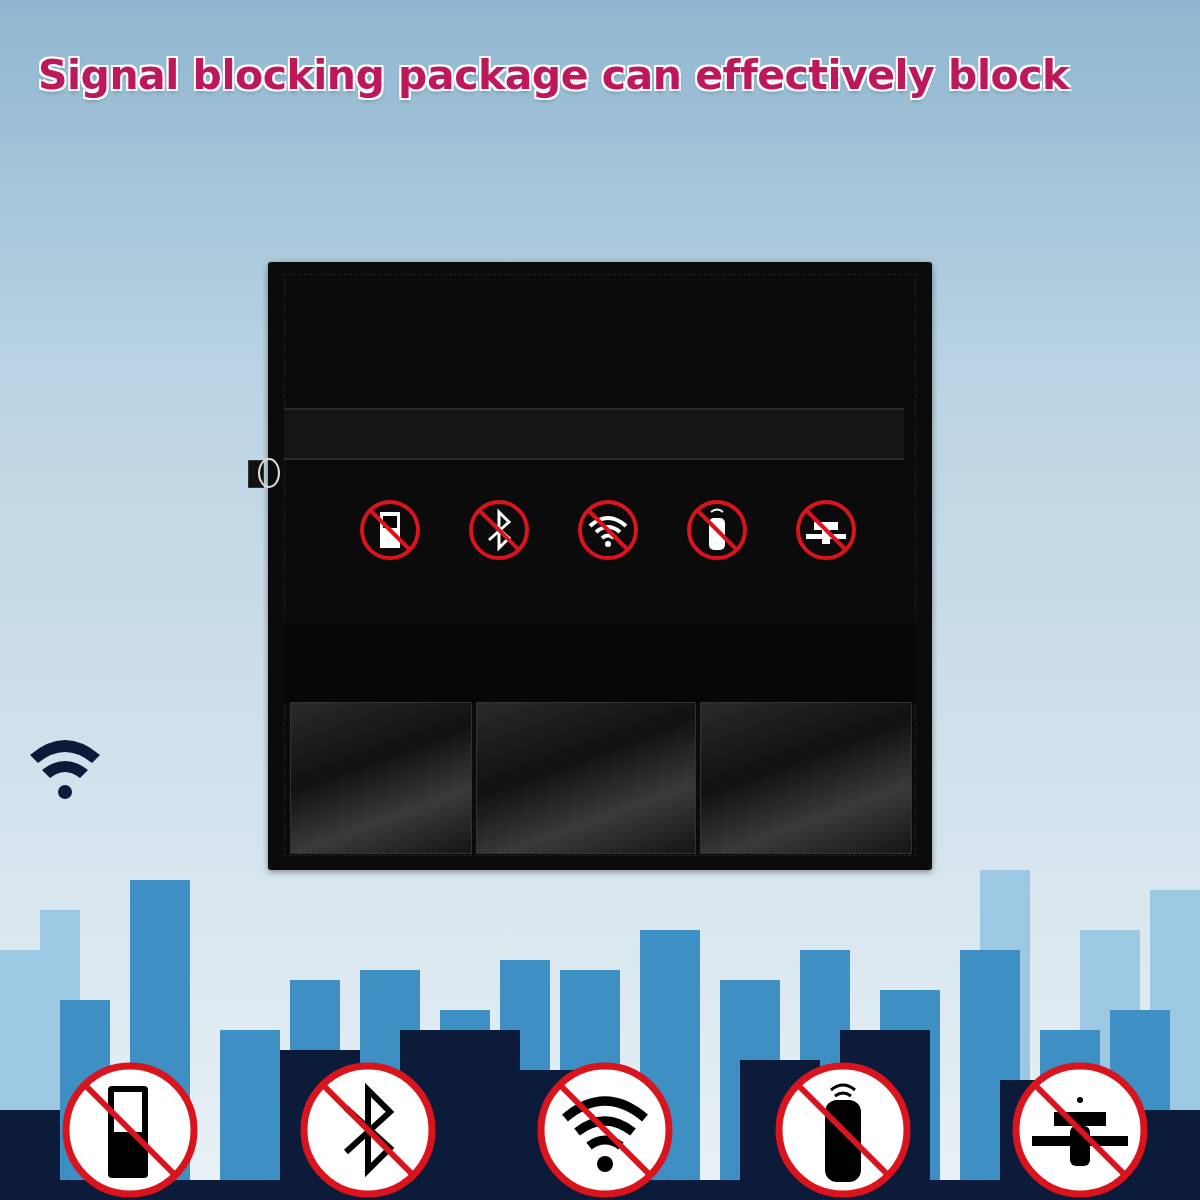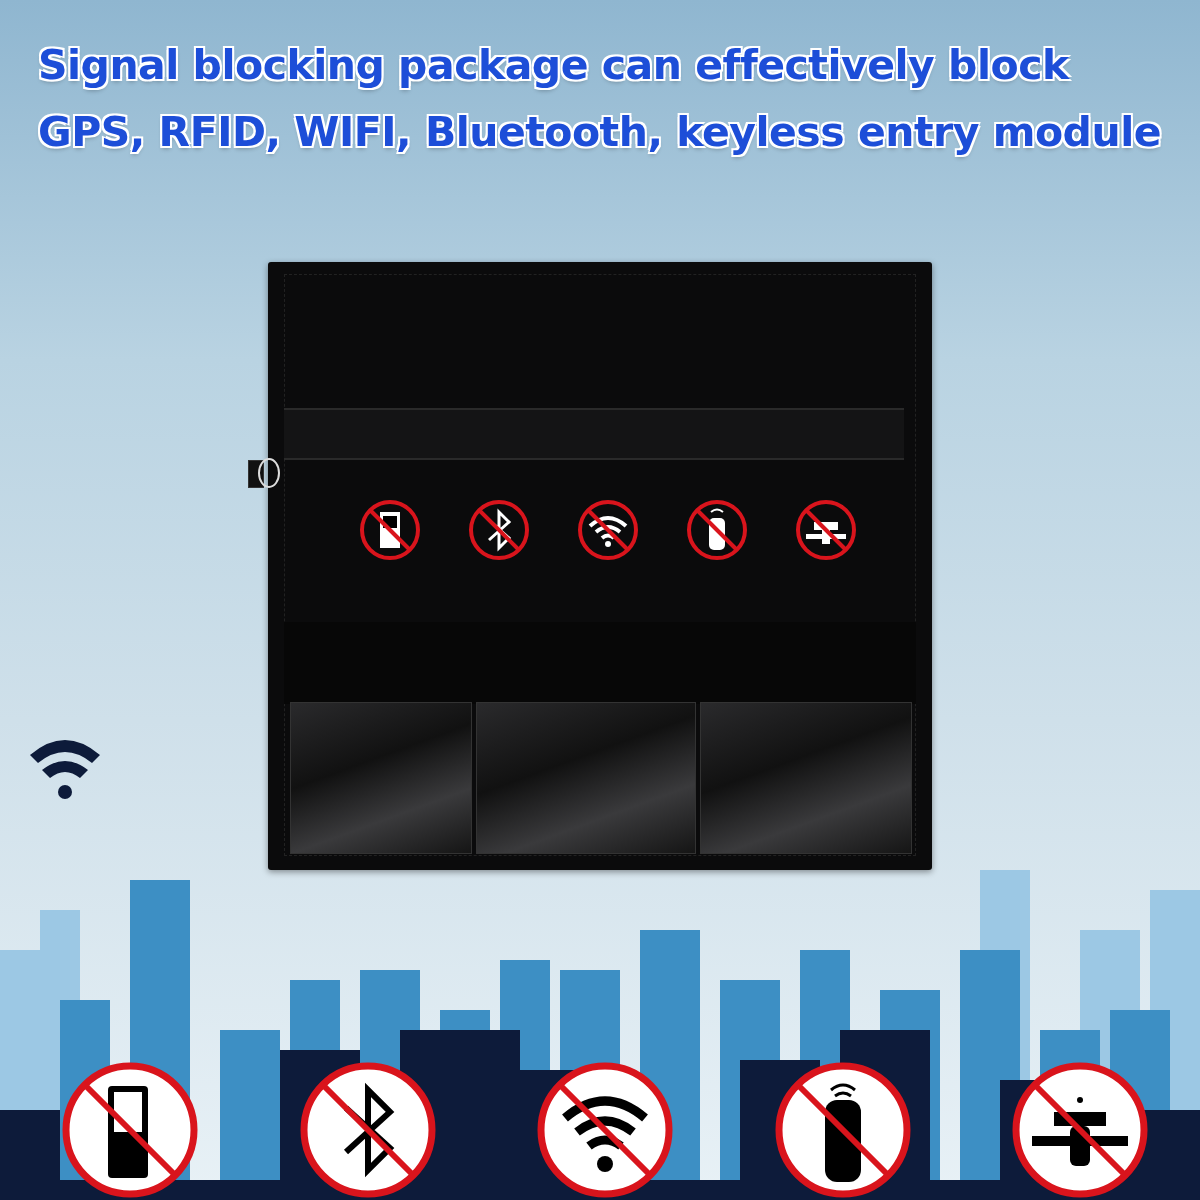--- a/index.html
+++ b/index.html
@@ -1,20 +1,20 @@
 <!DOCTYPE html>
 <html><head>
 <meta charset="utf-8">
 <style>
   html, body { margin: 0; padding: 0; }
   body { width: 1200px; height: 1200px; overflow: hidden; position: relative;
          font-family: "DejaVu Sans", sans-serif;
          background: linear-gradient(180deg, #8fb6d0 0%, #b9d3e2 30%, #cfe0ea 60%, #e8f1f6 100%); }
-  .headline { position: absolute; left: 38px; top: 32px; width: 1150px; margin: 0;
-              color: #1d4ed8; font-weight: bold; font-size: 41px; line-height: 67px;
+  .headline { position: absolute; left: 38px; top: 42px; width: 1150px; margin: 0;
+              color: #be185d; font-weight: bold; font-size: 41px; line-height: 67px;
               letter-spacing: -0.5px;
               text-shadow: -2px -2px 0 #fff, 2px -2px 0 #fff, -2px 2px 0 #fff, 2px 2px 0 #fff, 0 3px 4px rgba(0,0,0,.25); }
   .skyline { position: absolute; left: 0; bottom: 0; width: 1200px; height: 470px; }
   .pouch { position: absolute; left: 268px; top: 262px; width: 664px; height: 608px;
            background: #0b0b0c; border-radius: 3px; box-shadow: 0 2px 6px rgba(0,0,0,.4); }
   .pouch .stitch { position: absolute; left: 16px; right: 16px; top: 12px; bottom: 14px; border: 1px dashed #222; }
   .velcro { position: absolute; left: 16px; right: 28px; top: 146px; height: 48px; background: #141415;
             border-top: 2px solid #2a2a2a; border-bottom: 2px solid #2a2a2a; }
   .ring-tab { position: absolute; left: -20px; top: 198px; width: 14px; height: 26px; background: #111; border: 1px solid #333; }
   .ring { position: absolute; left: -10px; top: 196px; width: 18px; height: 26px; border: 2px solid #ddd; border-radius: 50%; }
@@ -24,21 +24,20 @@
   .window { position: absolute; top: 440px; height: 150px; background: linear-gradient(160deg,#2a2a2c 0%,#111 40%,#3a3a3c 70%,#151515 100%);
             border: 1px solid #333; }
   .big-icons { position: absolute; left: 60px; top: 1060px; width: 1090px; display: flex; justify-content: space-between; }
   .big-icon { width: 140px; height: 140px; }
 </style>
 </head>
 <body>
 
 <div class="headline">
   <div>Signal blocking package can effectively block</div>
-  <div>GPS, RFID, WIFI, Bluetooth, keyless entry module</div>
 </div>
 
 <svg class="skyline" viewBox="0 0 1200 470">
   <g fill="#9cc8e4">
     <rect x="0" y="220" width="60" height="250"></rect>
       <rect x="40" y="180" width="40" height="290"></rect>
     <rect x="980" y="140" width="50" height="330"></rect>
       <rect x="1080" y="200" width="60" height="270"></rect>
     <rect x="1150" y="160" width="50" height="310"></rect>
   </g>

